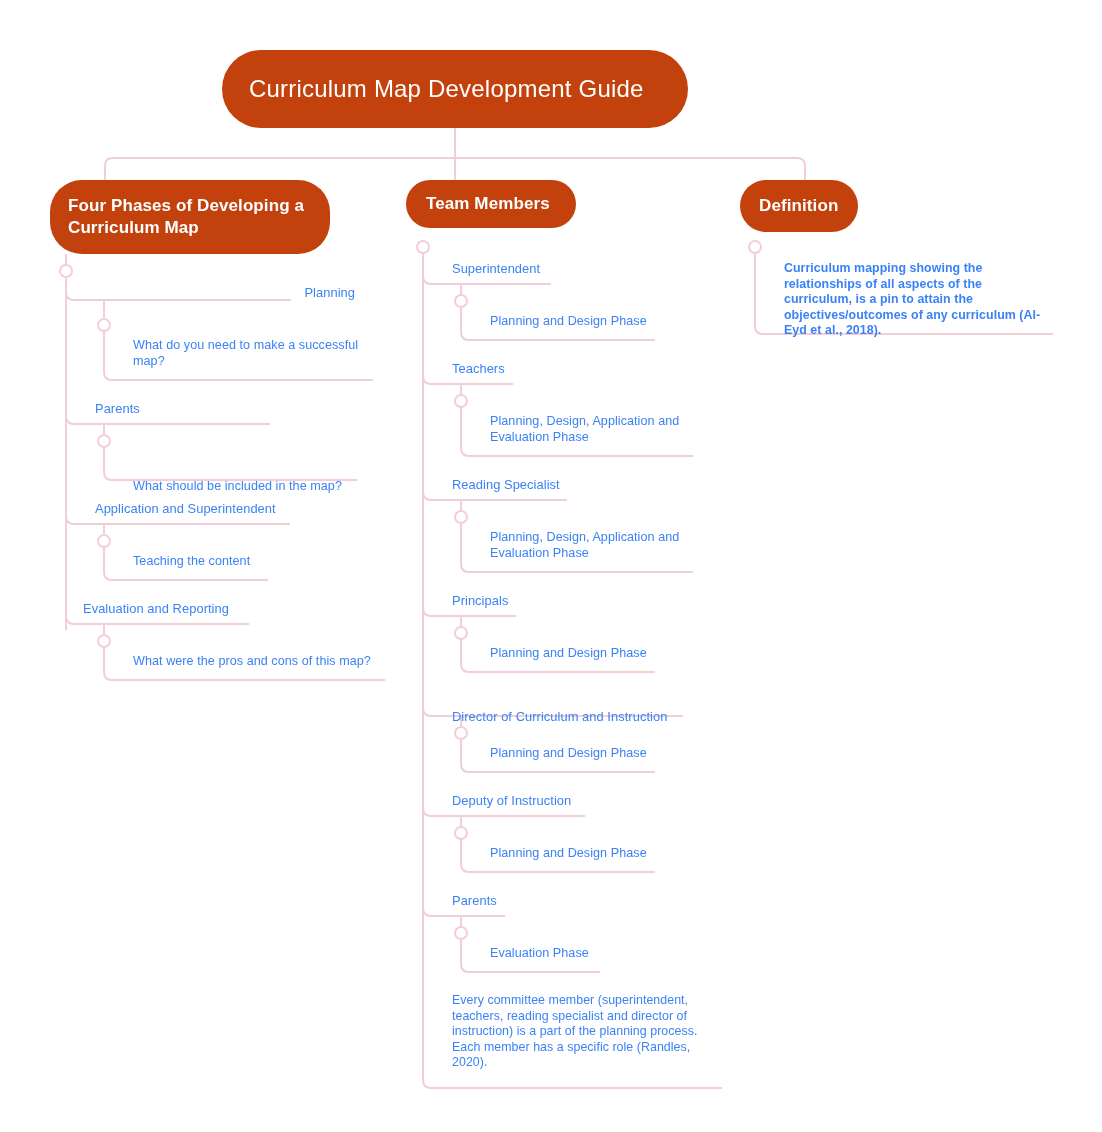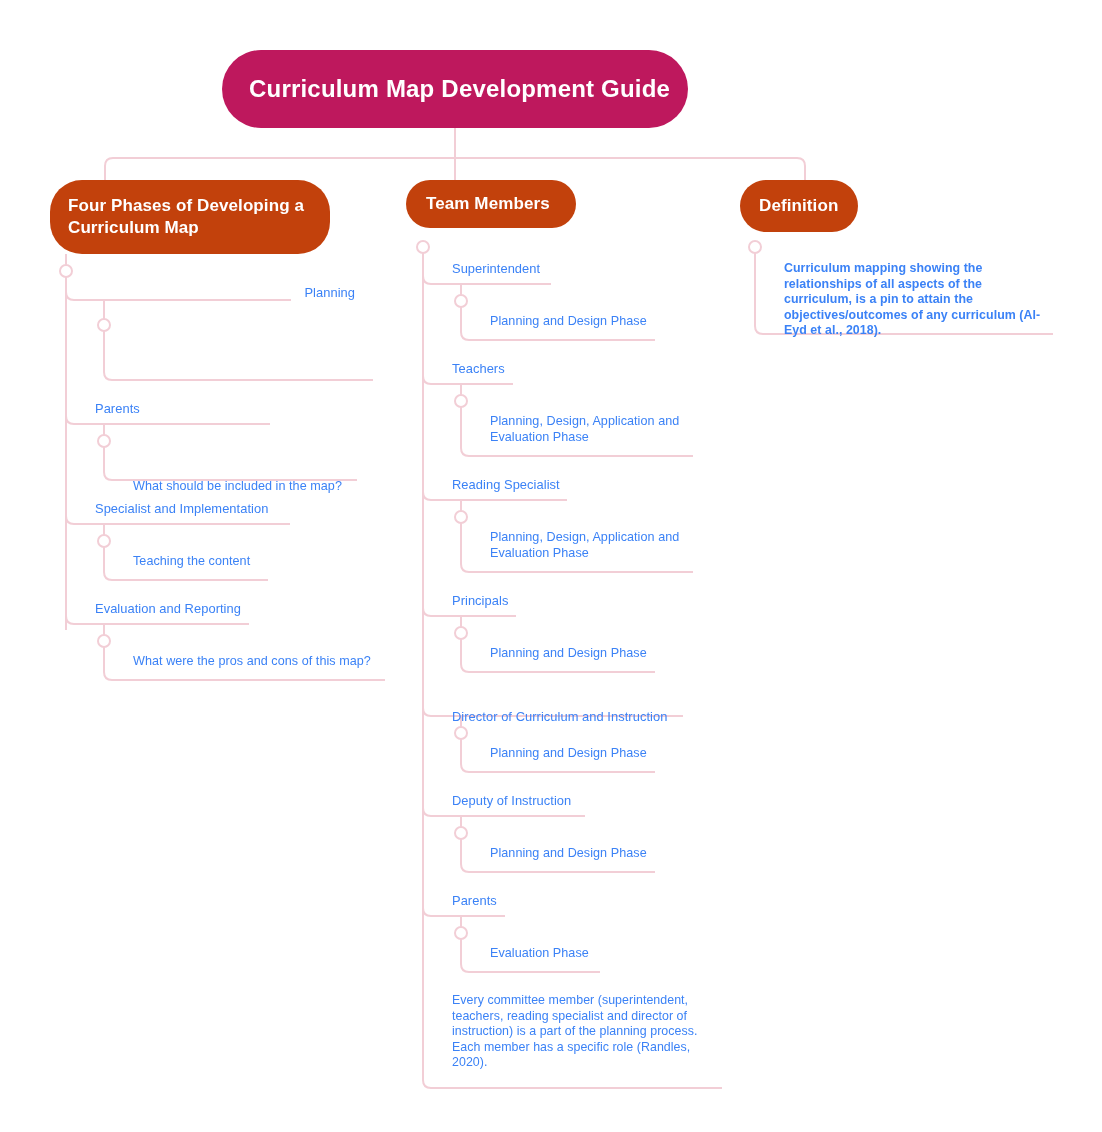--- a/index.html
+++ b/index.html
@@ -18,26 +18,26 @@
   
   .node{
     position:absolute;
     display:flex;align-items:center;
     box-sizing:border-box;
     color:#ffffff;
     font-weight:bold;
   }
   .node-root{
     left:222px;top:50px;width:466px;height:78px;
-    background:#be185d;
+    background:#c2410c;
     border-radius:39px;
     font-size:24px;
     letter-spacing:.2px;
     padding-left:27px;
-    font-weight:bold;
+    font-weight:normal;
   }
   .node-l2{
     background:#c2410c;
     border-radius:32px;
     font-size:17px;
     line-height:22px;
     letter-spacing:.1px;
   }
   .node-phases{left:50px;top:180px;width:280px;height:74px;padding:0 20px 0 18px;}
   .node-team{left:406px;top:180px;width:170px;height:48px;padding-left:20px;}
@@ -136,28 +136,29 @@
     <span>Four Phases of Developing a Curriculum Map</span>
   </div>
   <div class="node node-l2 node-team">
     <span>Team Members</span>
   </div>
   <div class="node node-l2 node-def">
     <span>Definition</span>
   </div>
 
   <div class="lbl lbl-1" style="left:95px;top:285px;width:260px;text-align:right;">Planning</div>
+  <div class="lbl lbl-2" style="left:133px;top:337px;width:250px;">What do you need to make a successful map?</div>
 
   <div class="lbl lbl-1" style="left:95px;top:401px;width:260px;">Parents</div>
   <div class="lbl lbl-2" style="left:133px;top:478px;width:250px;">What should be included in the map?</div>
 
-  <div class="lbl lbl-1" style="left:95px;top:501px;width:280px;">Specialist and Implementation</div>
+  <div class="lbl lbl-1" style="left:95px;top:501px;width:280px;">Application and Superintendent</div>
   <div class="lbl lbl-2" style="left:133px;top:553px;width:250px;">Teaching the content</div>
 
-  <div class="lbl lbl-1" style="left:95px;top:601px;width:280px;">Evaluation and Reporting</div>
+  <div class="lbl lbl-1" style="left:83px;top:601px;width:280px;">Evaluation and Reporting</div>
   <div class="lbl lbl-2" style="left:133px;top:653px;width:280px;">What were the pros and cons of this map?</div>
 
   <div class="lbl lbl-1" style="left:452px;top:261px;width:280px;">Superintendent</div>
   <div class="lbl lbl-2" style="left:490px;top:313px;width:230px;">Planning and Design Phase</div>
 
   <div class="lbl lbl-1" style="left:452px;top:361px;width:280px;">Teachers</div>
   <div class="lbl lbl-2" style="left:490px;top:413px;width:205px;">Planning, Design, Application and Evaluation Phase</div>
 
   <div class="lbl lbl-1" style="left:452px;top:477px;width:280px;">Reading Specialist</div>
   <div class="lbl lbl-2" style="left:490px;top:529px;width:205px;">Planning, Design, Application and Evaluation Phase</div>

